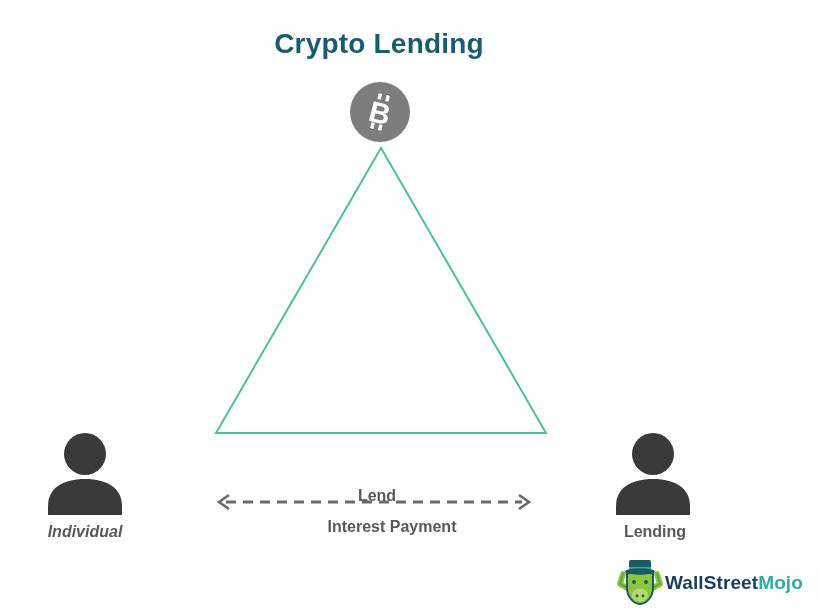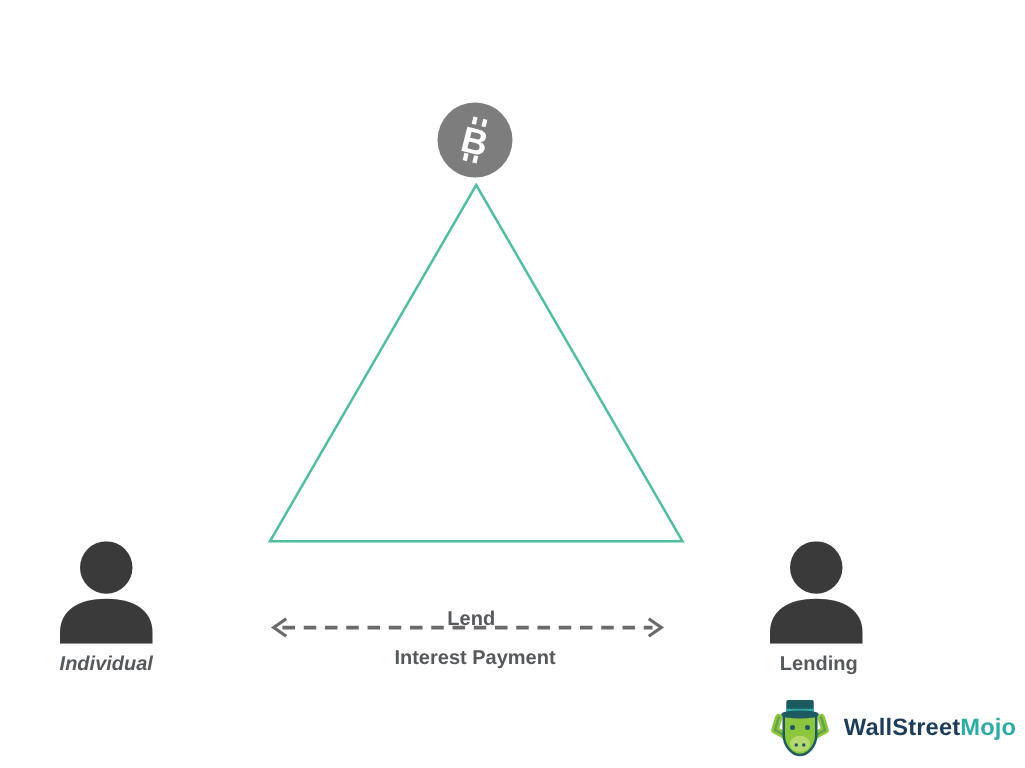--- a/index.html
+++ b/index.html
@@ -16,38 +16,39 @@
     background:#7d7d7d;display:flex;align-items:center;justify-content:center;
   }
   .btc-glyph{transform:rotate(14deg);}
   .overlay-svg{position:absolute;left:0;top:0;width:820px;height:614px;}
   .diagram-label{
     position:absolute;transform:translate(-50%,-50%);
     font-weight:bold;color:#56595c;font-size:16px;white-space:nowrap;
   }
   .lbl-crypto{left:390px;top:414px;}
   .lbl-lend{left:377px;top:496px;text-align:right;}
-  .lbl-interest{left:380px;top:527px;}
+  .lbl-interest{left:392px;top:527px;}
   .lbl-individual{left:85px;top:532px;font-style:italic;}
   .lbl-borrower{left:655px;top:532px;}
   .person{position:absolute;width:76px;height:82px;}
   .person-left{left:47px;top:433px;}
   .person-right{left:615px;top:433px;}
   .logo{
-    position:absolute;left:616px;top:558px;display:flex;align-items:center;gap:11px;
+    position:absolute;left:616px;top:558px;display:flex;align-items:center;gap:1px;
   }
   .logo-text{font-size:19px;font-weight:bold;letter-spacing:0.1px;}
   .logo-text .dark{color:#1c3c57;}
   .logo-text .teal{color:#2caca4;}
 </style>
 </head>
 <body>
 
 <div class="stage">
 
+  <div class="title">Crypto Lending</div>
 
   <div class="btc-badge">
     <svg class="btc-glyph" width="34" height="40" viewBox="0 0 34 40">
       <g fill="none" stroke="#ffffff" stroke-width="3.4" stroke-linecap="butt">
         <line x1="13" y1="2" x2="13" y2="8"></line>
         <line x1="21" y1="2" x2="21" y2="8"></line>
         <line x1="13" y1="32" x2="13" y2="38"></line>
         <line x1="21" y1="32" x2="21" y2="38"></line>
       </g>
       <text x="17" y="31" text-anchor="middle" font-family="Liberation Sans, DejaVu Sans, sans-serif" font-size="29" font-weight="bold" fill="#ffffff">B</text>

